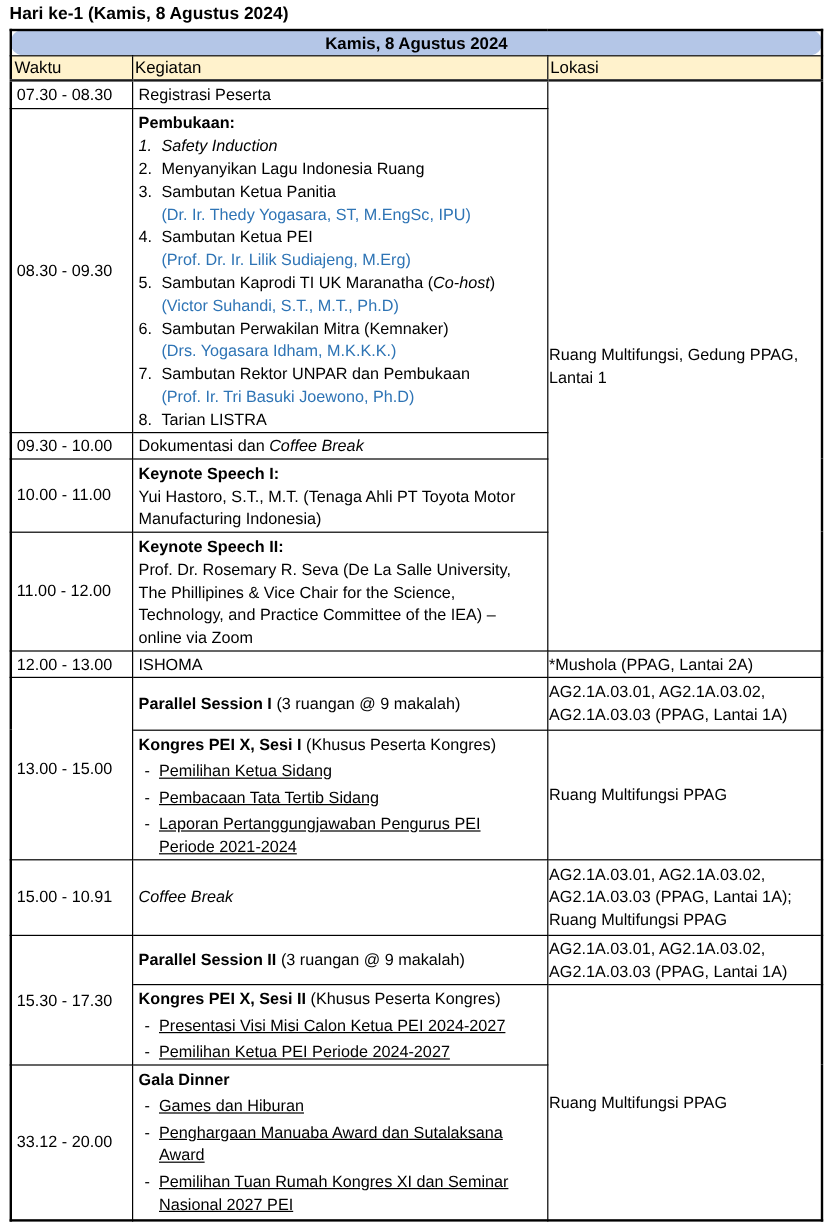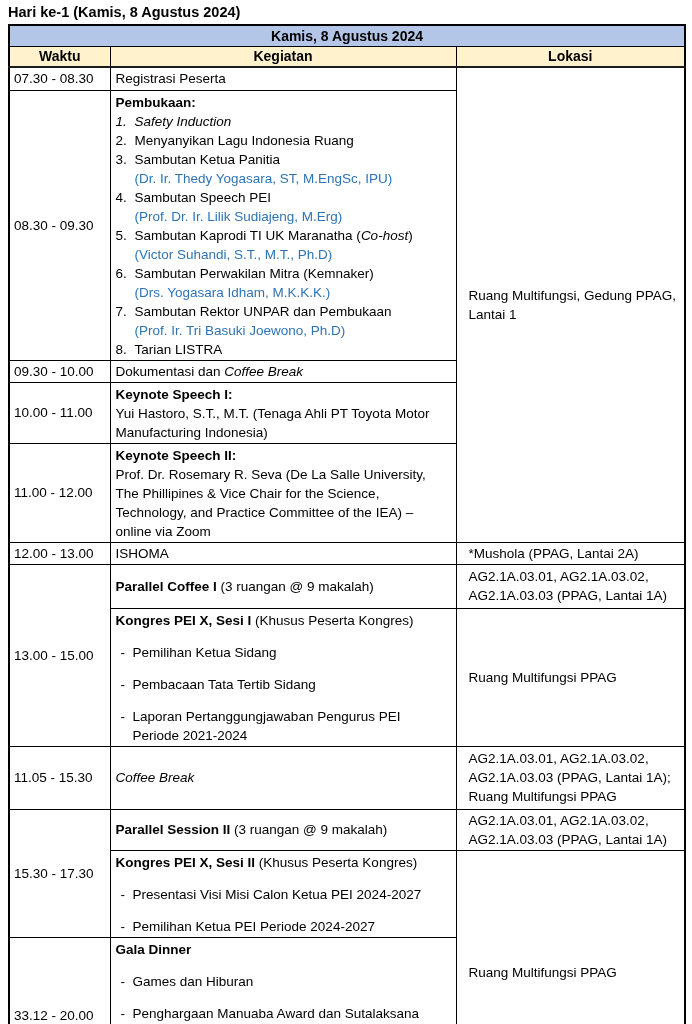--- a/index.html
+++ b/index.html
@@ -31,38 +31,38 @@
   td{
     border:1px solid var(--border);
     padding:1px 4px;
     font-size:13.5px;
     vertical-align:middle;
     overflow:hidden;
   }
   tr.row-title td{
     background:var(--title-bg);
     font-weight:bold;text-align:center;font-size:14px;
-    height:21px;padding:1px 2px;
+    height:21px;padding:1px 2px;border-radius:10px;
   }
   tr.row-head td{
     background:var(--head-bg);
-    font-weight:bold;text-align:center;font-size:14px;
+    font-weight:normal;font-size:14px;
     height:21px;padding:1px 2px;
     border-bottom:2px solid #1a1a1a;
   }
   td.tw{text-align:left;white-space:nowrap;}
   td.tk{padding-left:5px;padding-right:5px;}
-  td.tl{padding-left:12px;padding-right:3px;line-height:19px;}
+  td.tl{padding-left:1px;padding-right:3px;line-height:19px;}
   td.vtop{vertical-align:top;padding-top:2px;}
   .ln{line-height:19px;}
   .ln .no{display:inline-block;text-indent:0;}
   .ln.num{padding-left:19px;text-indent:-19px;}
   .ln.num .no{width:19px;}
   .ln.name{padding-left:19px;}
-  .ln.bullet{margin-left:5px;padding-left:12px;text-indent:-12px;margin-top:13px;}
+  .ln.bullet{margin-left:5px;padding-left:12px;text-indent:-12px;margin-top:3px;text-decoration:underline;}
   .ln.bullet .no{width:12px;}
   .b{font-weight:bold;}
   .i{font-style:italic;}
   .blue{color:var(--name-blue);}
 </style>
 </head>
 <body>
 
 <div class="page">
 
@@ -95,21 +95,21 @@
     </tr>
 
     <tr style="height:268px">
       <td class="tw">08.30 - 09.30</td>
       <td class="tk vtop">
             <div class="ln"><span class="b">Pembukaan:</span></div>
             <div class="ln num"><span class="no i">1.</span><span class="i">Safety Induction</span></div>
             <div class="ln num"><span class="no">2.</span><span>Menyanyikan Lagu Indonesia Ruang</span></div>
             <div class="ln num"><span class="no">3.</span><span>Sambutan Ketua Panitia</span></div>
             <div class="ln name"><span class="blue">(Dr. Ir. Thedy Yogasara, ST, M.EngSc, IPU)</span></div>
-            <div class="ln num"><span class="no">4.</span><span>Sambutan Speech PEI</span></div>
+            <div class="ln num"><span class="no">4.</span><span>Sambutan Ketua PEI</span></div>
             <div class="ln name"><span class="blue">(Prof. Dr. Ir. Lilik Sudiajeng, M.Erg)</span></div>
             <div class="ln num"><span class="no">5.</span><span>Sambutan Kaprodi TI UK Maranatha (</span><span class="i">Co-host</span><span>)</span></div>
             <div class="ln name"><span class="blue">(Victor Suhandi, S.T., M.T., Ph.D)</span></div>
             <div class="ln num"><span class="no">6.</span><span>Sambutan Perwakilan Mitra (Kemnaker)</span></div>
             <div class="ln name"><span class="blue">(Drs. Yogasara Idham, M.K.K.K.)</span></div>
             <div class="ln num"><span class="no">7.</span><span>Sambutan Rektor UNPAR dan Pembukaan</span></div>
             <div class="ln name"><span class="blue">(Prof. Ir. Tri Basuki Joewono, Ph.D)</span></div>
             <div class="ln num"><span class="no">8.</span><span>Tarian LISTRA</span></div>
           </td>
     </tr>
@@ -141,37 +141,37 @@
       <td class="tw">12.00 - 13.00</td>
       <td class="tk">
             <div class="ln"><span>ISHOMA</span></div>
           </td>
       <td class="tl">*Mushola (PPAG, Lantai 2A)</td>
     </tr>
 
     <tr style="height:44px">
       <td class="tw" rowspan="2">13.00 - 15.00</td>
       <td class="tk">
-            <div class="ln"><span class="b">Parallel Coffee I</span><span> (3 ruangan @ 9 makalah)</span></div>
+            <div class="ln"><span class="b">Parallel Session I</span><span> (3 ruangan @ 9 makalah)</span></div>
           </td>
       <td class="tl">AG2.1A.03.01, AG2.1A.03.02, AG2.1A.03.03 (PPAG, Lantai 1A)</td>
     </tr>
 
     <tr style="height:106px">
       <td class="tk vtop">
             <div class="ln"><span class="b">Kongres PEI X, Sesi I</span><span> (Khusus Peserta Kongres)</span></div>
             <div class="ln bullet"><span class="no">-</span><span>Pemilihan Ketua Sidang</span></div>
             <div class="ln bullet"><span class="no">-</span><span>Pembacaan Tata Tertib Sidang</span></div>
             <div class="ln bullet"><span class="no">-</span><span>Laporan Pertanggungjawaban Pengurus PEI Periode 2021-2024</span></div>
           </td>
       <td class="tl">Ruang Multifungsi PPAG</td>
     </tr>
 
     <tr style="height:63px">
-      <td class="tw">11.05 - 15.30</td>
+      <td class="tw">15.00 - 10.91</td>
       <td class="tk">
             <div class="ln"><span class="i">Coffee Break</span></div>
           </td>
       <td class="tl">AG2.1A.03.01, AG2.1A.03.02, AG2.1A.03.03 (PPAG, Lantai 1A); Ruang Multifungsi PPAG</td>
     </tr>
 
     <tr style="height:40px">
       <td class="tw" rowspan="2">15.30 - 17.30</td>
       <td class="tk">
             <div class="ln"><span class="b">Parallel Session II</span><span> (3 ruangan @ 9 makalah)</span></div>

